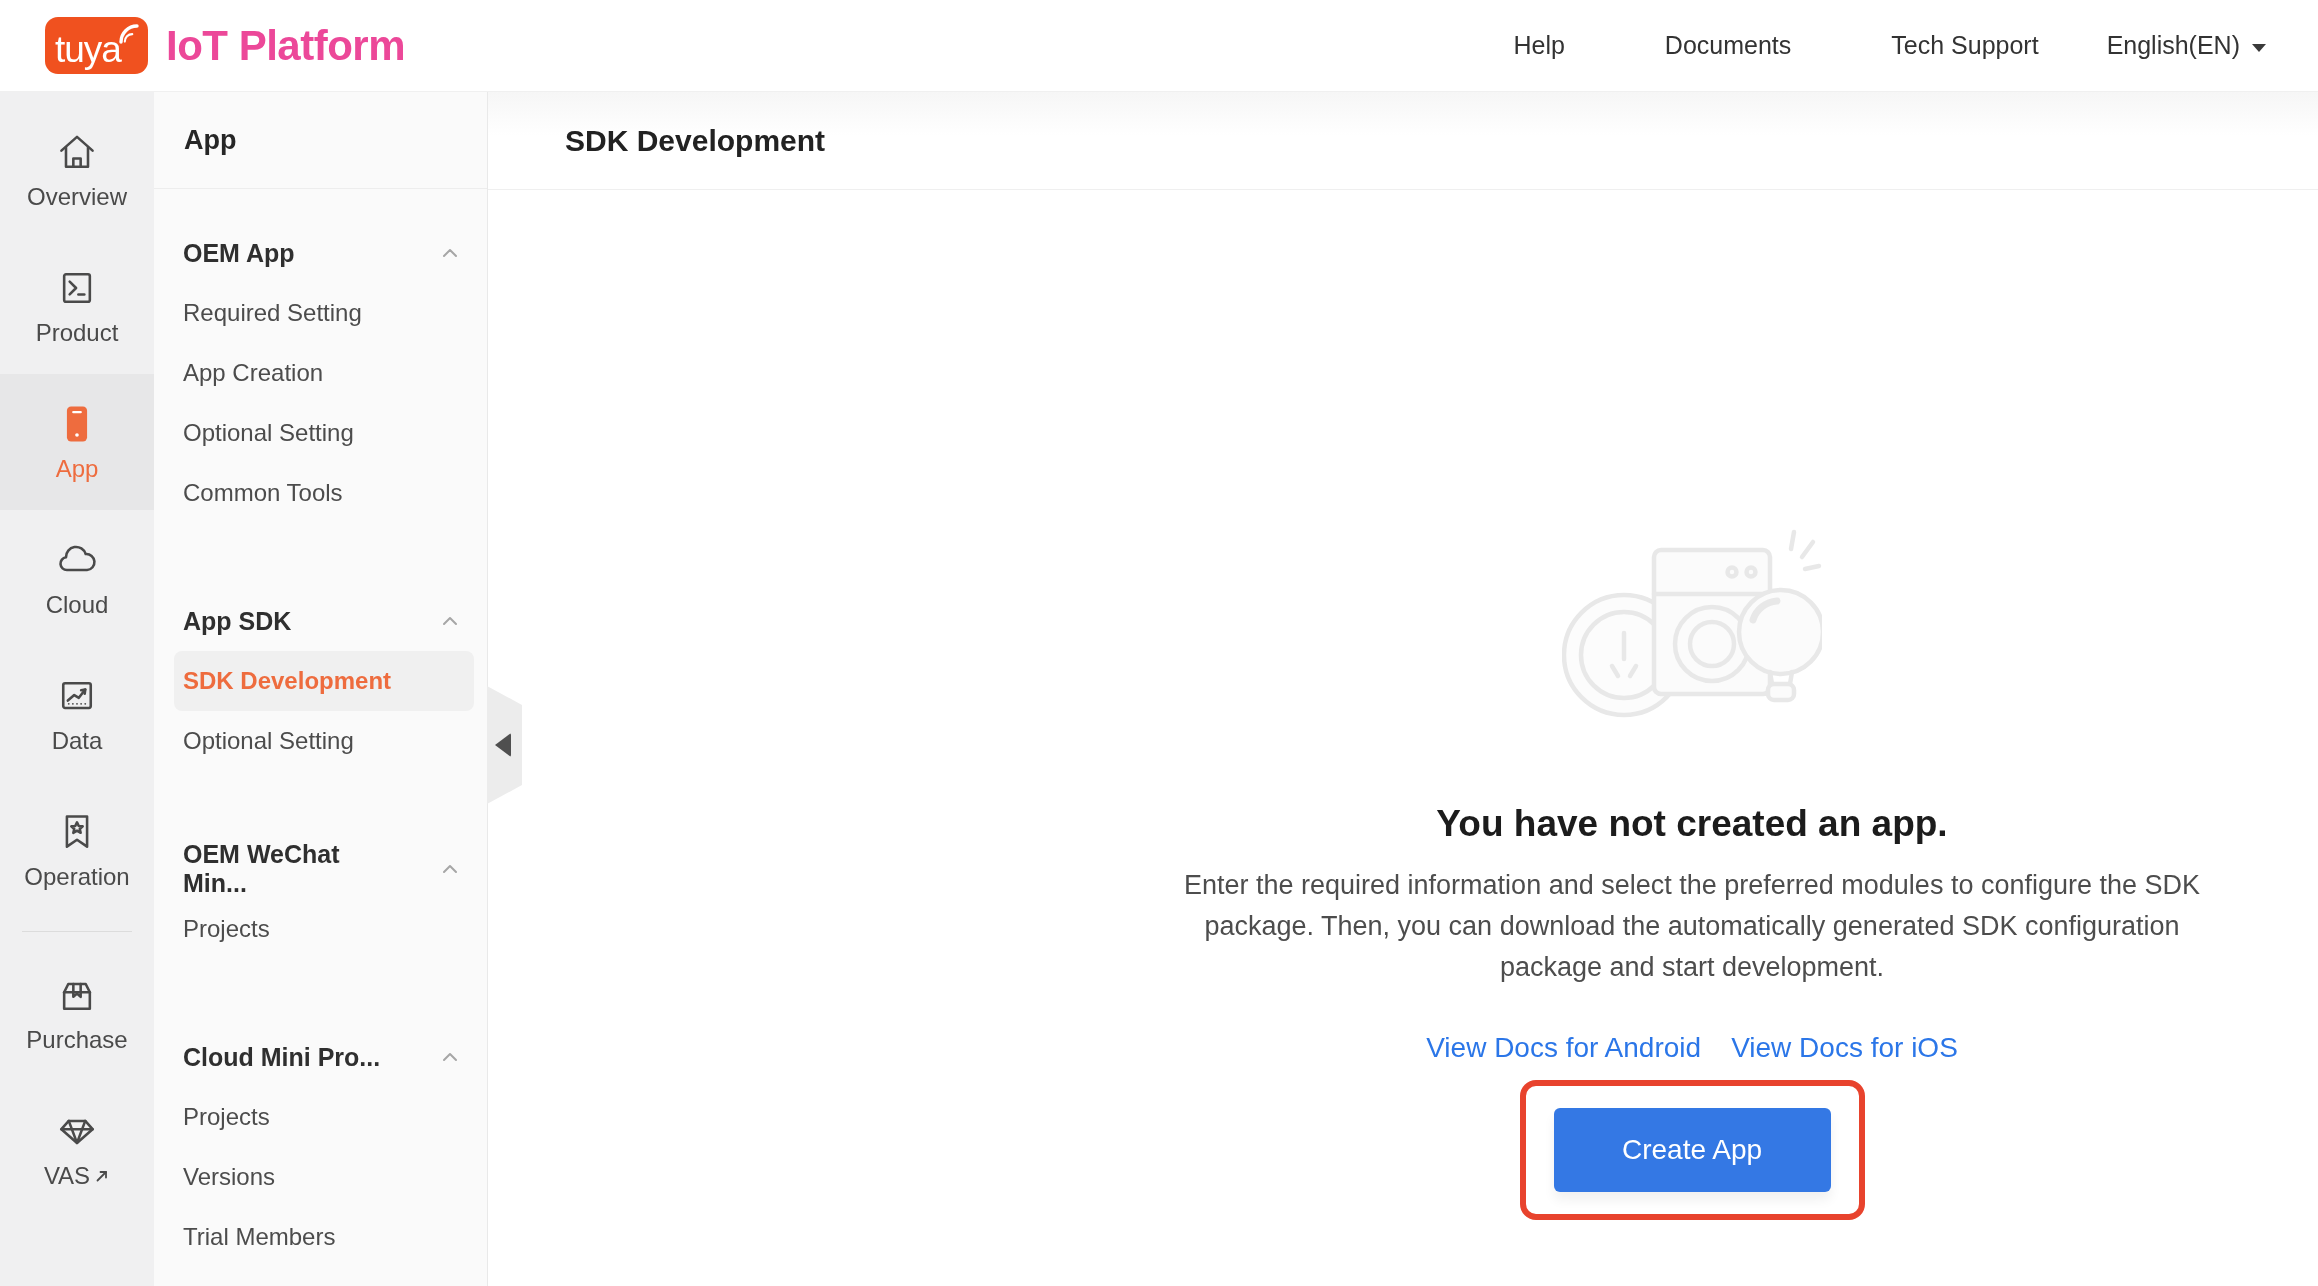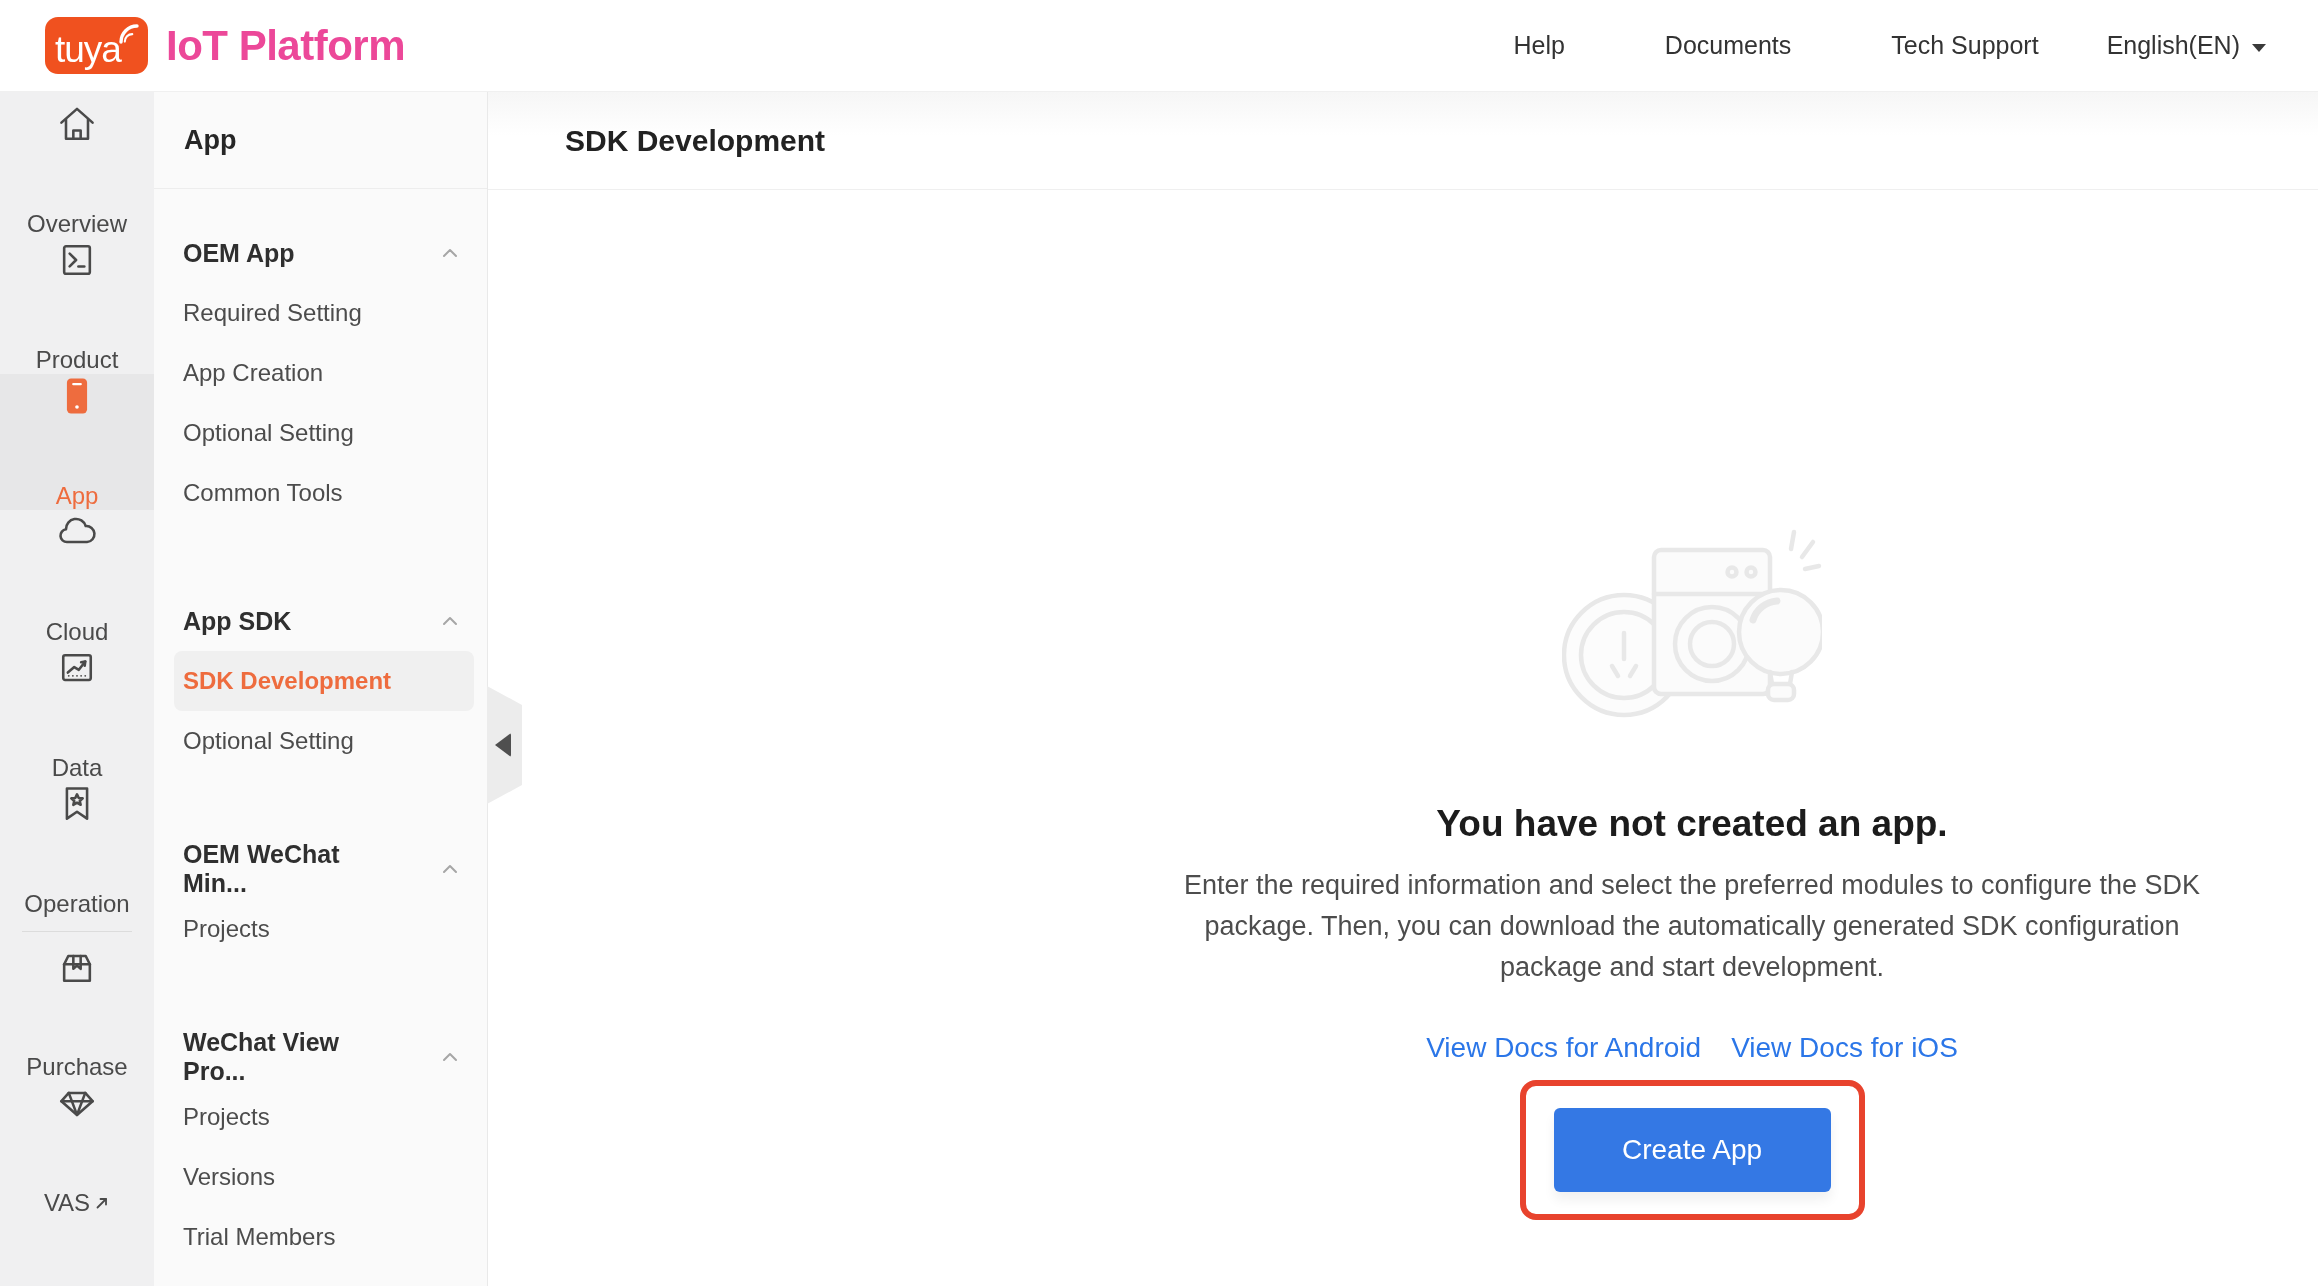--- a/index.html
+++ b/index.html
@@ -28,21 +28,21 @@
   .lang { display:flex; align-items:center; margin-left:68px; cursor:pointer; font-size:25px; color:#333; }
   .tri-down {
     width:0; height:0; border-left:7px solid transparent; border-right:7px solid transparent;
     border-top:8px solid #3a3a3a; margin-left:12px; margin-top:4px;
   }
   
   .body { display:flex; height:1194px; }
   
   .rail { width:154px; background:#f0f0f1; padding-top:10px; display:flex; flex-direction:column; flex:none; }
   .rail-item {
-    height:136px; display:flex; flex-direction:column; align-items:center; justify-content:space-between;
+    height:136px; display:flex; flex-direction:column; align-items:center; justify-content:center;
     gap:9px; color:#4a4a4a; font-size:24px; cursor:pointer; flex:none;
   }
   .rail-item.active { background:#e7e7e8; color:var(--accent-orange); }
   .rail-icon { width:44px; height:44px; display:block; }
   .rail-icon svg { width:44px; height:44px; display:block; }
   .rail-label { display:flex; align-items:center; gap:4px; }
   .rail-divider { height:1px; background:#dcdcdc; margin:13px 22px; flex:none; }
   
   .sidebar { width:334px; background:#fafafa; border-right:1px solid #e9e9e9; position:relative; z-index:5; flex:none; }
   .sb-title {
@@ -243,21 +243,21 @@
           <div class="group-header">
             <span>OEM WeChat Min...</span>
             <span style="display: inline-flex;">
               <svg width="16" height="10" viewBox="0 0 16 10" fill="none" stroke="#a6a6a6" stroke-width="2" stroke-linecap="round" stroke-linejoin="round">
                 <path d="M2 8 L8 2 L14 8"></path>
               </svg>
             </span>
           </div>
           <div class="menu-item">Projects</div>
           <div class="group-header">
-            <span>WeChat View Pro...</span>
+            <span>Cloud Mini Pro...</span>
             <span style="display: inline-flex;">
               <svg width="16" height="10" viewBox="0 0 16 10" fill="none" stroke="#a6a6a6" stroke-width="2" stroke-linecap="round" stroke-linejoin="round">
                 <path d="M2 8 L8 2 L14 8"></path>
               </svg>
             </span>
           </div>
           <div class="menu-item">Projects</div>
           <div class="menu-item">Versions</div>
           <div class="menu-item">Trial Members</div>
         </div>

